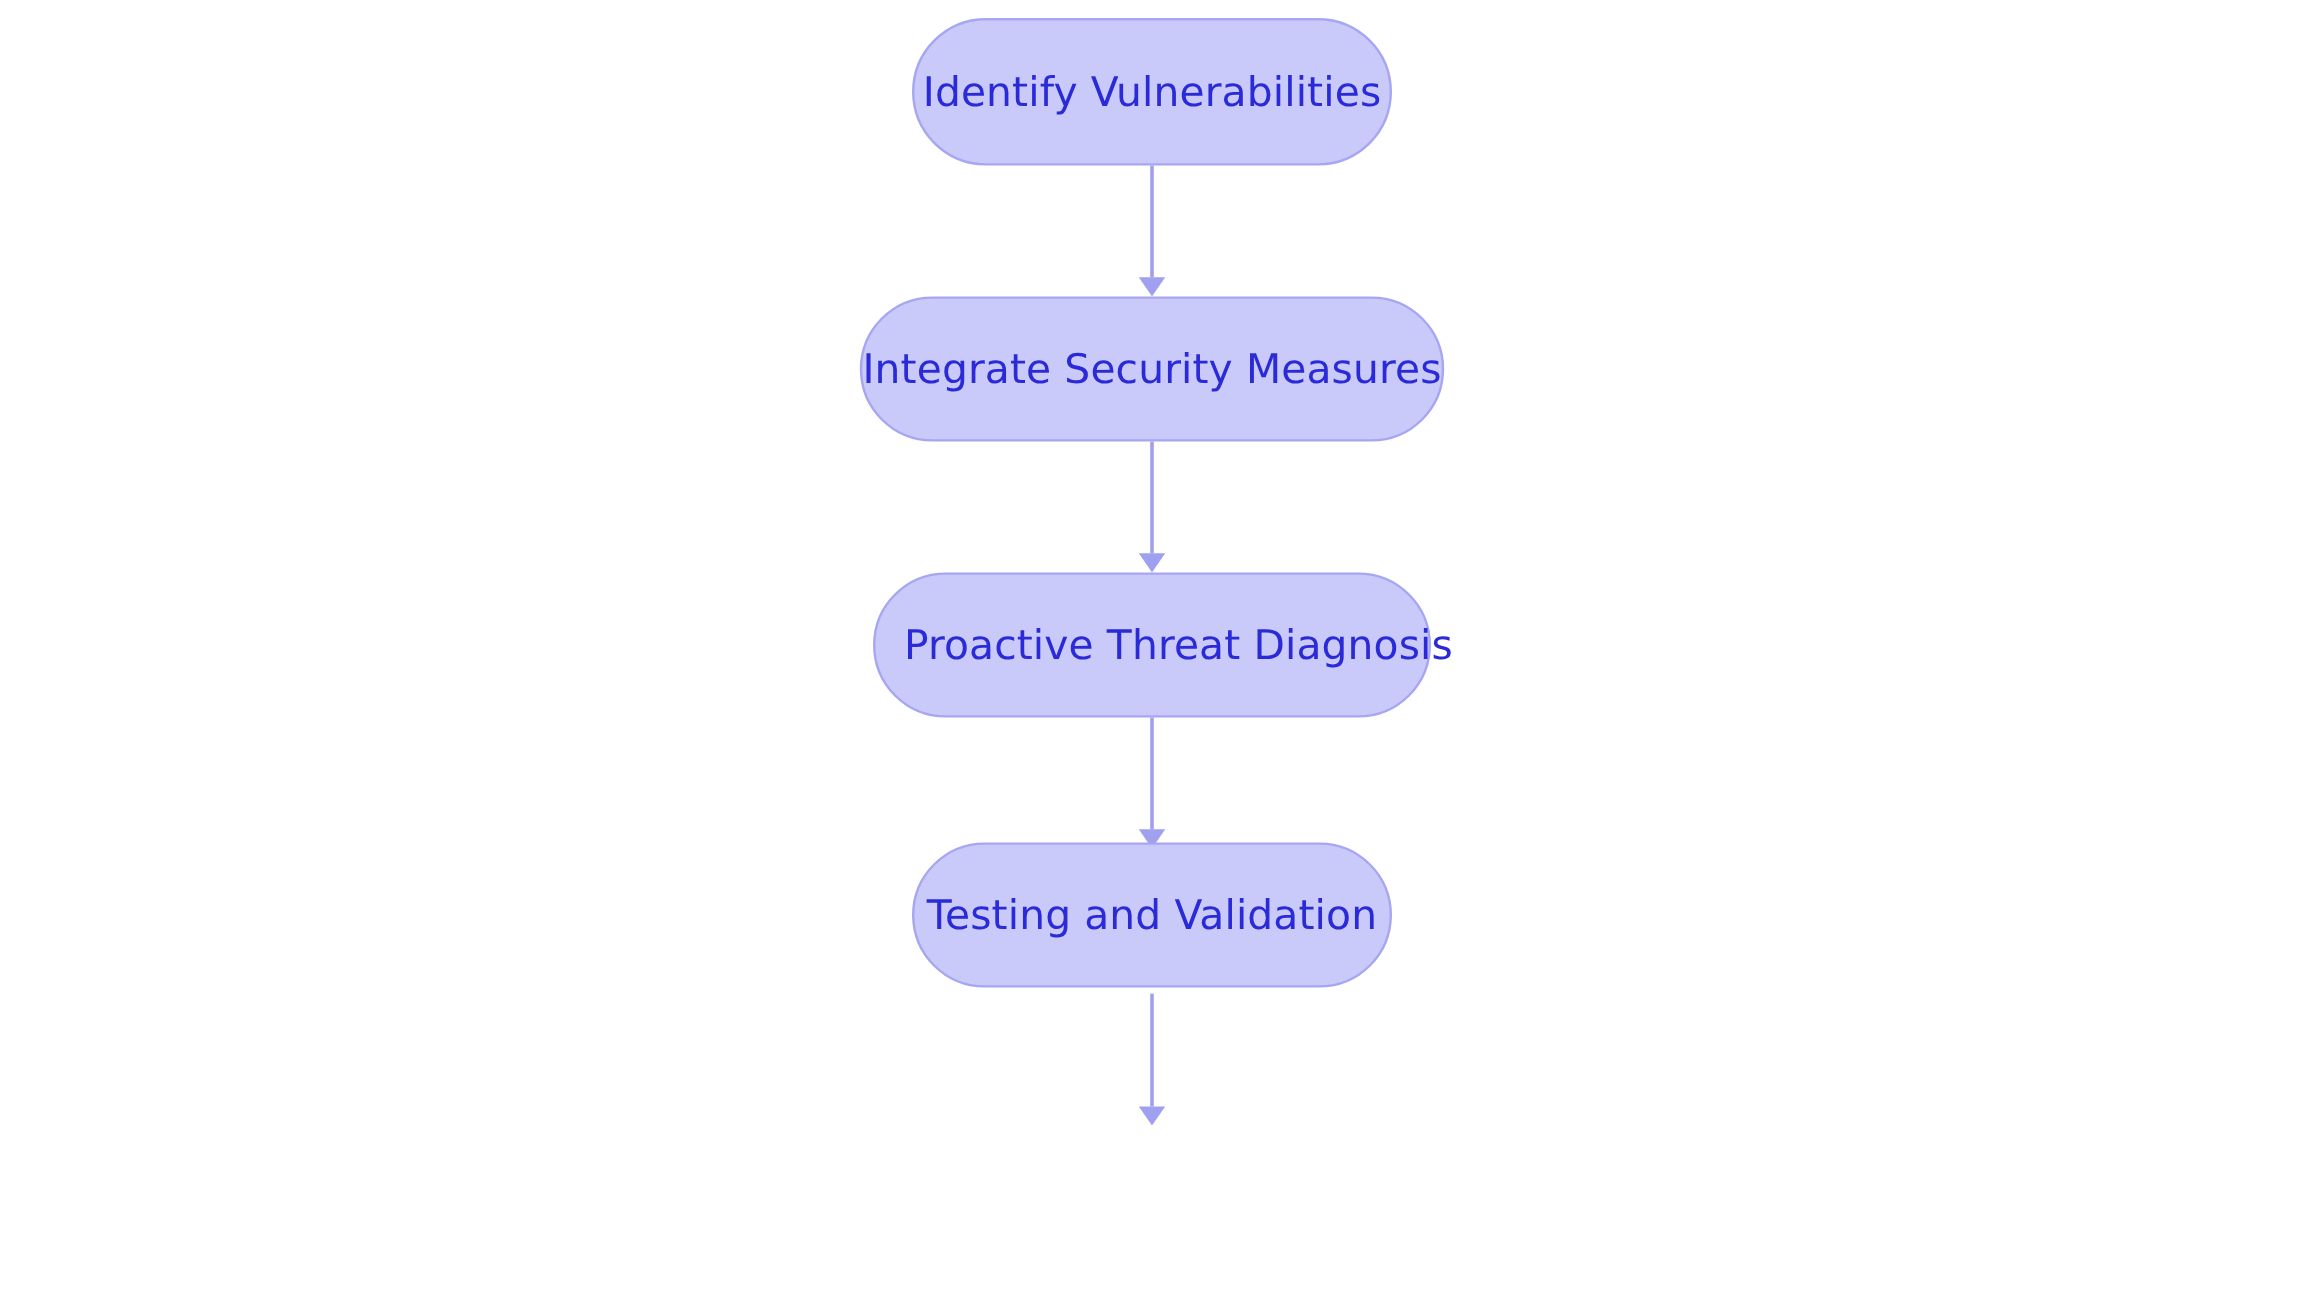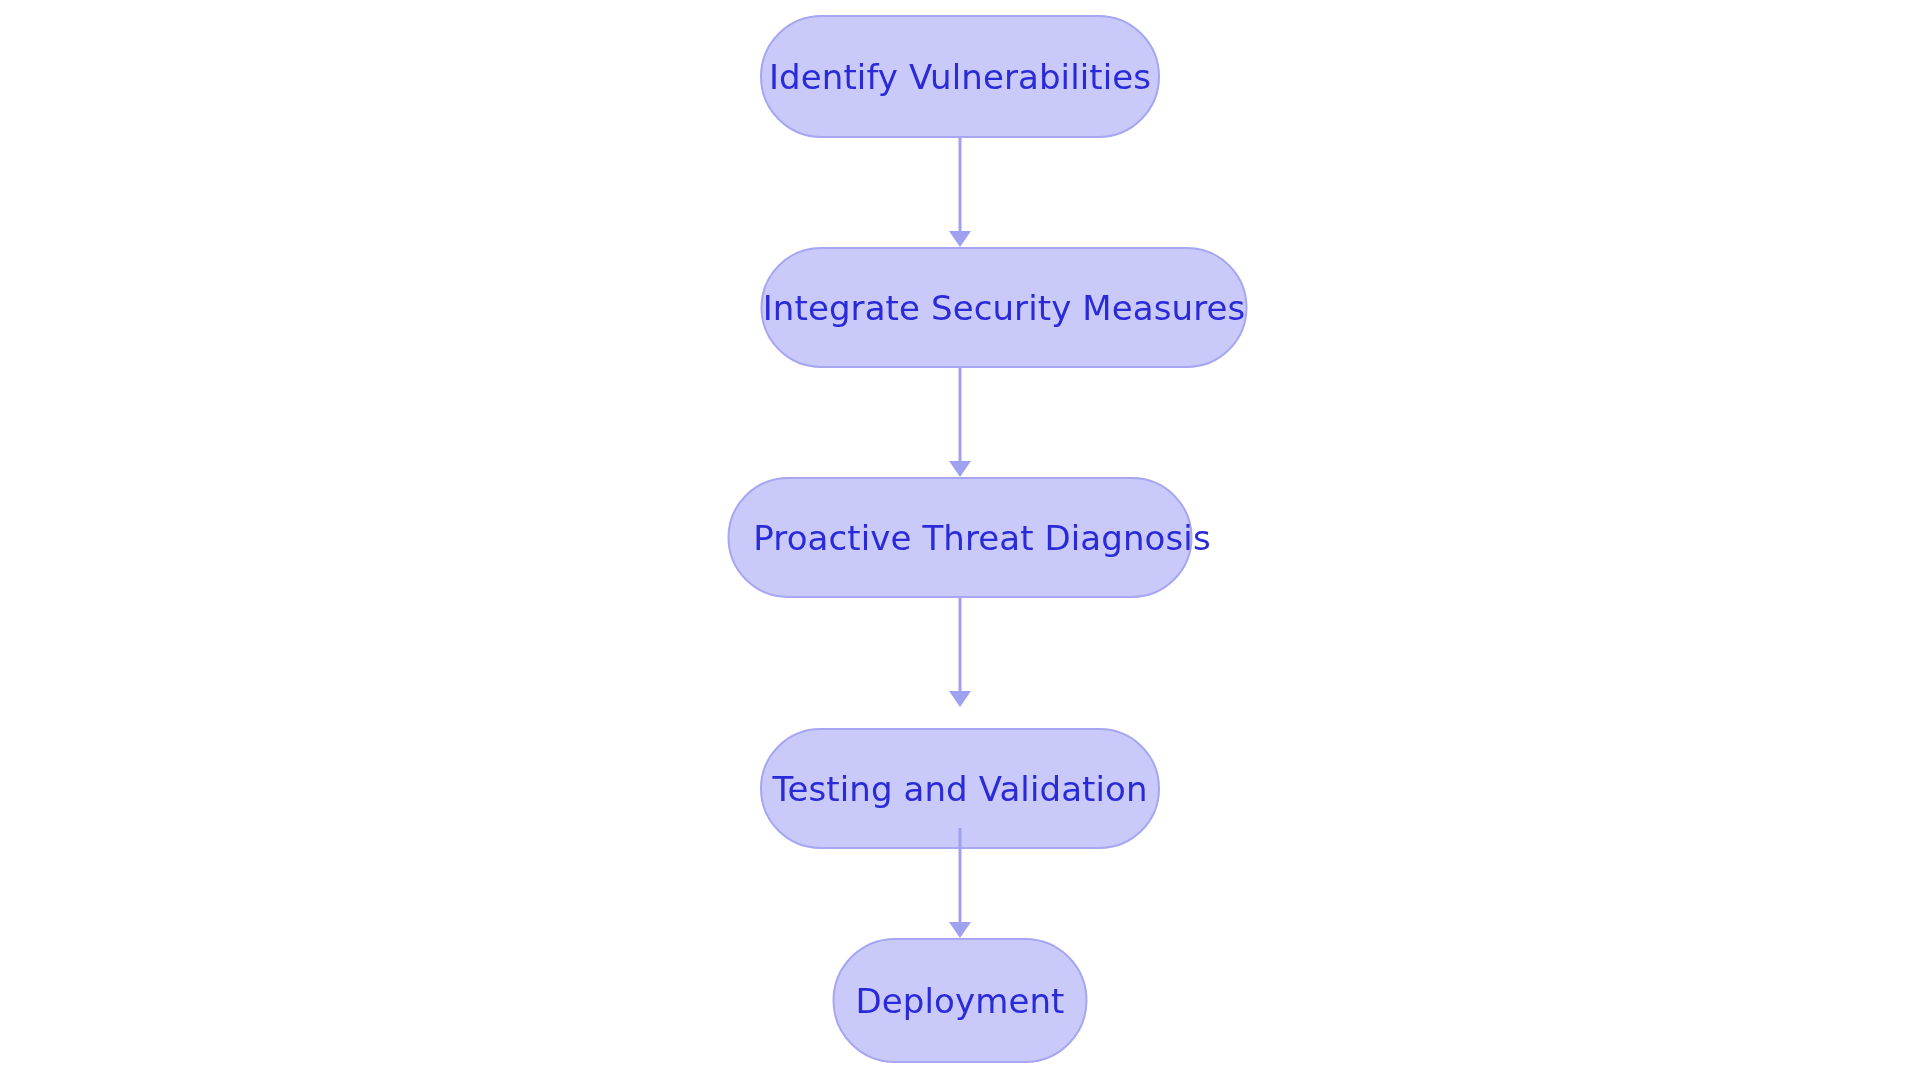--- a/index.html
+++ b/index.html
@@ -73,44 +73,41 @@
 
   <div class="node" style="top:15px; width:400px; height:123px;">
     <span class="node-label" style="font-size:34px;">Identify Vulnerabilities</span>
   </div>
 
   <div class="connector" style="top:138px; height:109px;">
     <div class="stem" style="height:93px;"></div>
     <div class="head"></div>
   </div>
 
-  <div class="node" style="top:247px; width:487px; height:121px;margin-left:44px;">
+  <div class="node" style="top:247px; width:487px; height:121px;">
     <span class="node-label" style="font-size:34px;">Integrate Security Measures</span>
   </div>
 
   <div class="connector" style="top:368px; height:109px;">
     <div class="stem" style="height:93px;"></div>
     <div class="head"></div>
   </div>
 
   <div class="node" style="top:477px; width:465px; height:121px;">
     <span class="node-label" style="font-size:34px;margin-left:44px;">Proactive Threat Diagnosis</span>
   </div>
 
   <div class="connector" style="top:598px; height:109px;">
     <div class="stem" style="height:93px;"></div>
     <div class="head"></div>
   </div>
 
-  <div class="node" style="top:728px; width:400px; height:121px;">
+  <div class="node" style="top:702px; width:400px; height:121px;">
     <span class="node-label" style="font-size:34px;">Testing and Validation</span>
   </div>
 
   <div class="connector" style="top:828px; height:110px;">
     <div class="stem" style="height:94px;"></div>
     <div class="head"></div>
   </div>
 
-  <div class="node" style="top:938px; width:255px; height:125px;">
-    <span class="node-label" style="font-size:34px;">Deployment</span>
-  </div>
 
 </div>
 
 </body></html>

